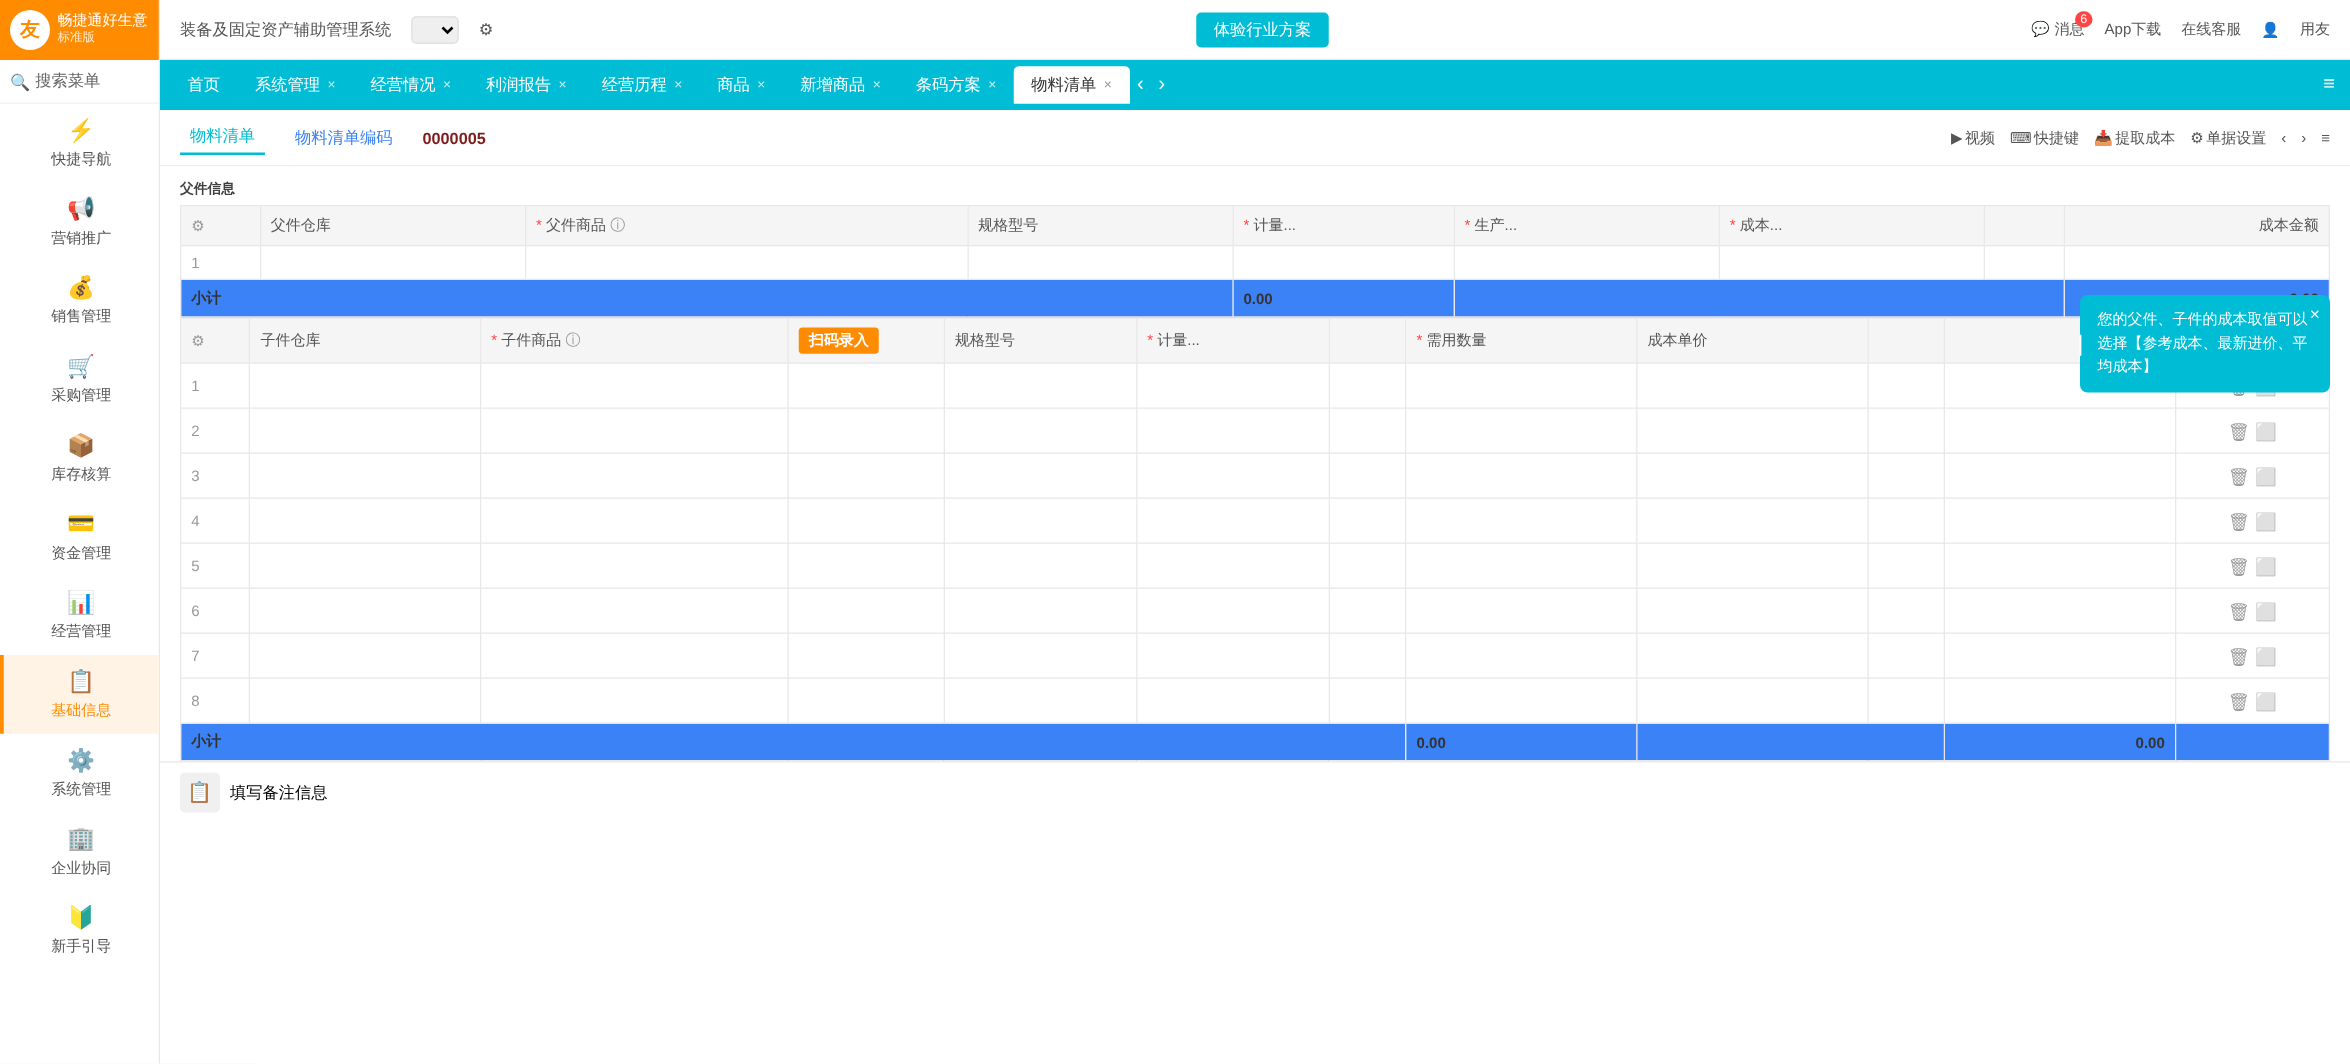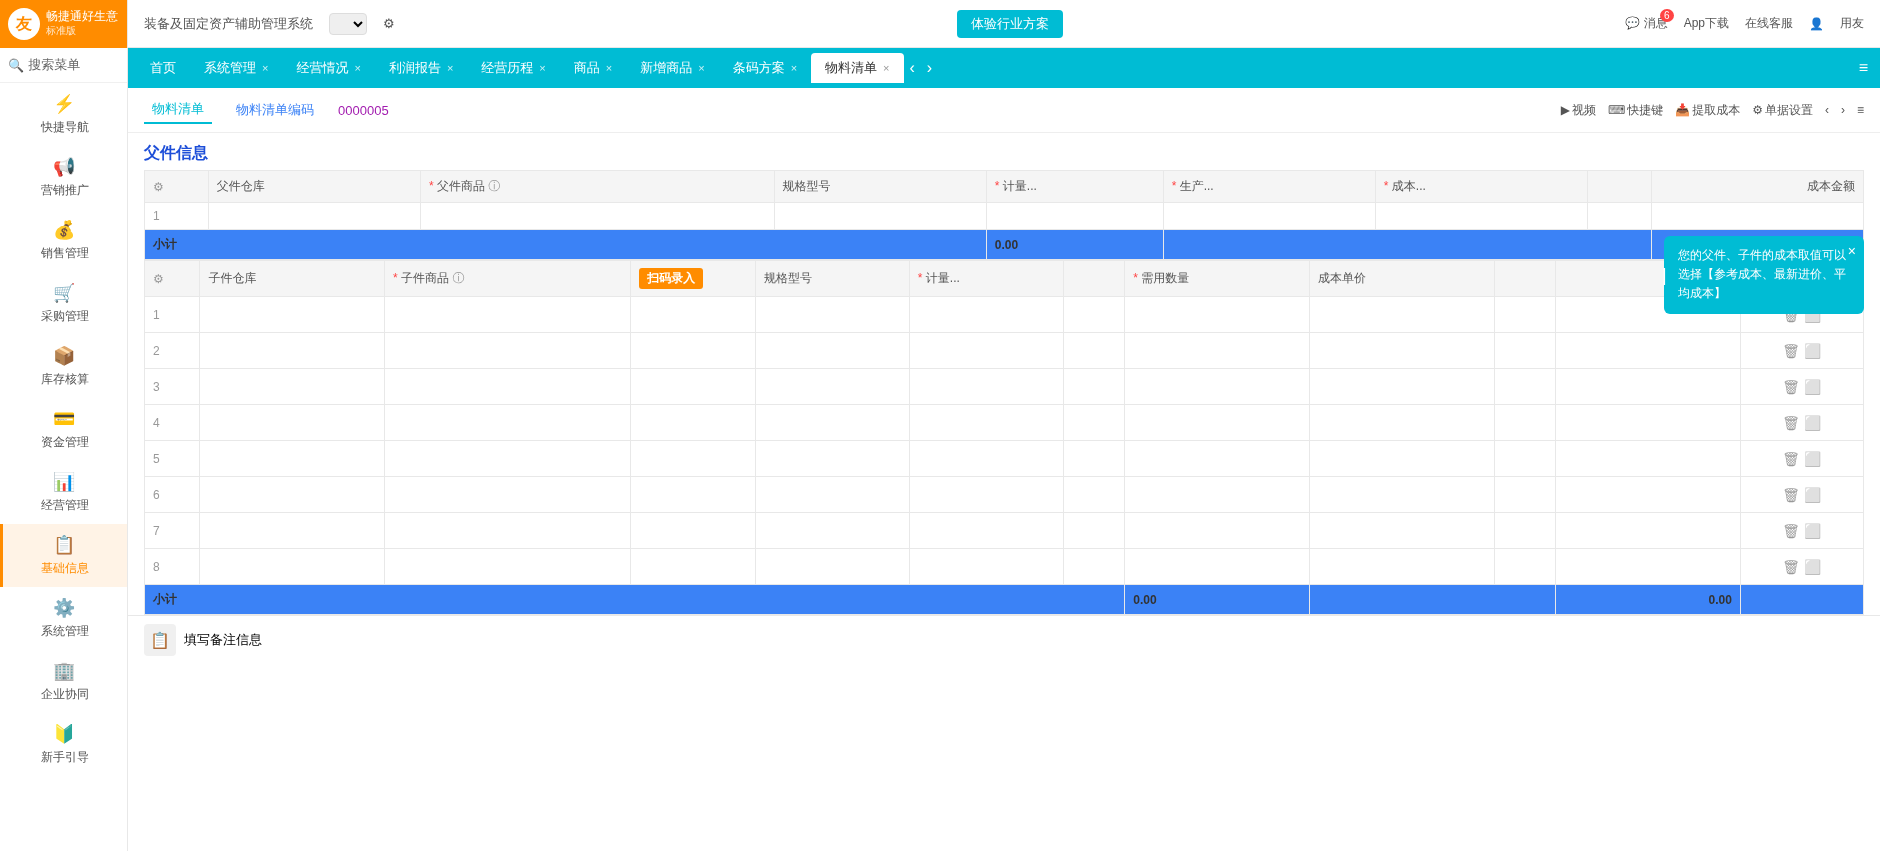--- a/index.html
+++ b/index.html
@@ -142,30 +142,30 @@
       border-bottom: 1px solid #eee;
       gap: 16px;
     }
     .sub-header-tab {
       font-size: 13px;
       color: #3b82f6;
       cursor: pointer;
       padding: 4px 8px;
     }
     .sub-header-tab.active { color: #00bcd4; border-bottom: 2px solid #00bcd4; }
-    .sub-header-code { color: #a21caf; font-size: 13px; }
+    .sub-header-code { color: #7f1d1d; font-size: 13px; font-weight: bold; }
     .sub-header-actions { margin-left: auto; display: flex; align-items: center; gap: 12px; color: #555; font-size: 12px; }
     .sub-header-actions span { cursor: pointer; display: flex; align-items: center; gap: 2px; }
 
     
     .section { padding: 0 16px; }
     .section-title {
-      font-size: 16px;
+      font-size: 11px;
       font-weight: bold;
-      color: #1d4ed8;
+      color: #404040;
       padding: 10px 0 6px 0;
     }
 
     
     .data-table {
       width: 100%;
       border-collapse: collapse;
       font-size: 12px;
     }
     .data-table th {

